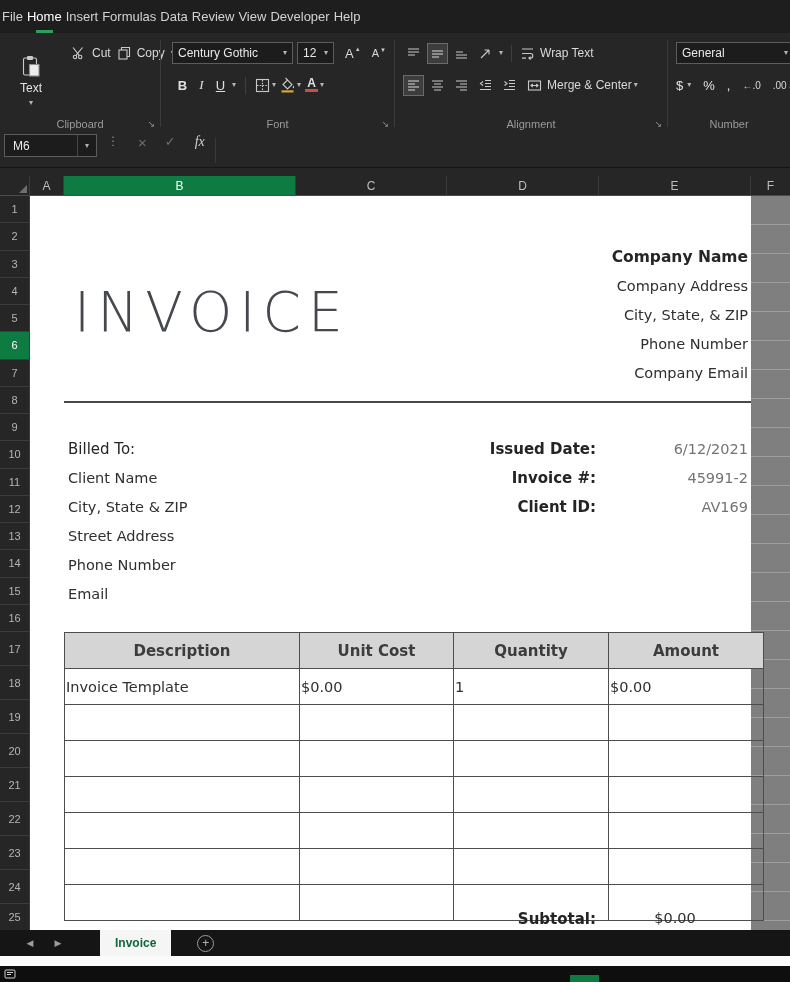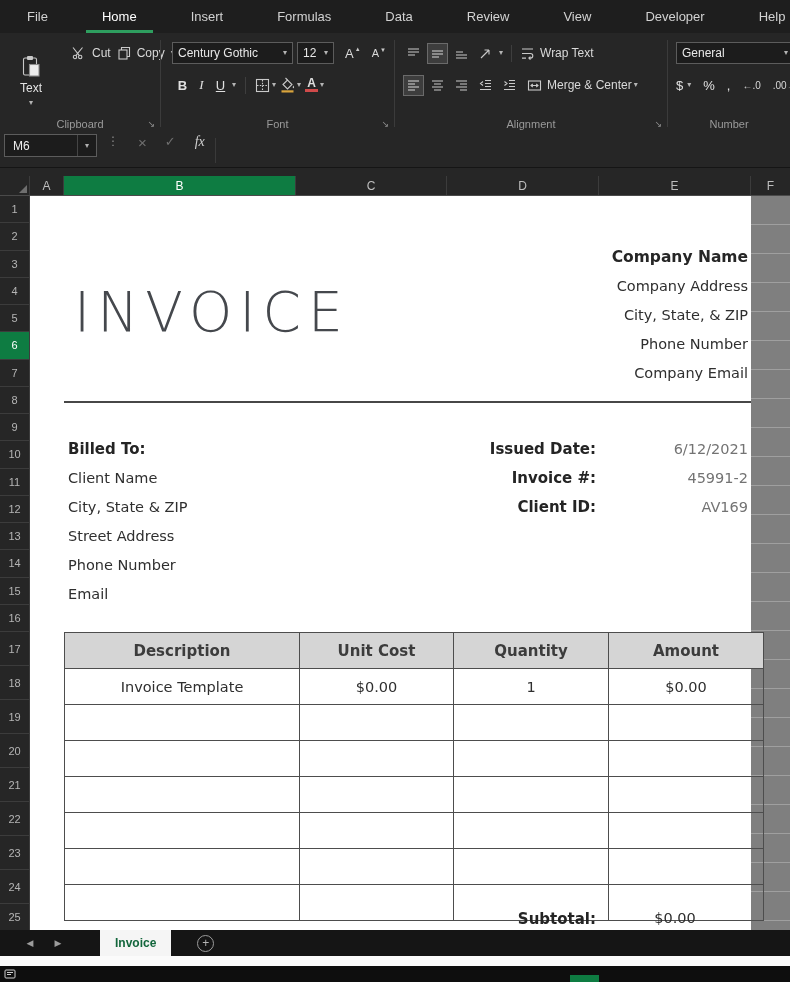--- a/index.html
+++ b/index.html
@@ -1,21 +1,21 @@
 <!DOCTYPE html>
 <html><head>
 <meta charset="utf-8">
 <style>
   html,body{margin:0;padding:0}
   body{position:relative;width:790px;height:982px;overflow:hidden;background:#262626;
        font-family:"Liberation Sans",sans-serif;cursor:default;-webkit-font-smoothing:antialiased}
 
   
   .tabsbar{position:absolute;top:0;left:0;width:790px;height:33px;background:#1e1e1e;display:flex}
-  .rtab{display:flex;align-items:center;padding:0 27px;font-size:13px;color:#d2d2d2;position:relative;white-space:nowrap}
+  .rtab{display:flex;align-items:center;padding:0 2px;font-size:13px;color:#d2d2d2;position:relative;white-space:nowrap}
   .rtab.active{color:#fff}
   .rtab.active::after{content:"";position:absolute;left:11px;right:11px;bottom:0;height:3px;background:#2e9e5f}
 
   
   .ribbon{position:absolute;top:33px;left:0;width:790px;height:101px;background:#262626;border-bottom:1px solid #161616}
   .group{position:absolute;top:0;bottom:0}
   .g-clip{left:0;width:160px}
   .g-font{left:161px;width:233px}
   .g-align{left:395px;width:272px}
   .g-num{left:668px;width:122px}
@@ -93,26 +93,26 @@
 
   
   .sheet{position:absolute;top:196px;left:30px;width:760px;height:734px;background:#ffffff;overflow:hidden;font-family:"DejaVu Sans",sans-serif}
   .colF{position:absolute;top:0;left:721px;width:39px;height:734px;background:#7f7f7f;
         background-image:repeating-linear-gradient(to bottom,transparent 0 28px,rgba(255,255,255,.25) 28px 29px)}
   .inv-title{position:absolute;left:44px;top:84px;font-size:55px;font-weight:200;letter-spacing:7px;color:#45484d}
   .company{position:absolute;top:47px;right:42px;text-align:right;line-height:29px;font-size:14.5px;color:#2f2f2f}
   .company .cname{font-weight:bold;font-size:15.5px;color:#262626}
   .hr{position:absolute;left:34px;top:205px;width:687px;height:2px;background:#474747}
   .billed{position:absolute;left:38px;top:239px;line-height:29px;font-size:14.5px;color:#2f2f2f}
-  .billed .blabel{font-weight:bold;color:#242424;font-size:15px}
+  .billed .blabel{font-weight:normal;color:#242424;font-size:15px}
   .metaL{position:absolute;top:239px;right:194px;text-align:right;line-height:29px;font-size:15px;font-weight:bold;color:#242424}
   .metaV{position:absolute;top:239px;right:42px;text-align:right;line-height:29px;font-size:14.5px;color:#737373}
   .inv-table{position:absolute;left:34px;top:436px;width:687px;border-collapse:collapse;table-layout:fixed}
   .inv-table th{background:#d5d5d5;border:1px solid #4d4d4d;height:33px;font-size:15px;font-weight:600;color:#3c3c3c}
-  .inv-table td{border:1px solid #4d4d4d;height:33px;font-size:14.5px;color:#2f2f2f;text-align:center}
+  .inv-table td{border:1px solid #4d4d4d;height:33px;font-size:14.5px;color:#2f2f2f;}
   .w1{width:232px}.w2{width:151px}.w3{width:152px}.w4{width:152px}
   .sub-label{position:absolute;top:714px;right:194px;font-size:15px;font-weight:bold;color:#242424}
   .sub-value{position:absolute;top:714px;left:569px;width:152px;text-align:center;font-size:14.5px;color:#2f2f2f}
 
   
   .sheetbar{position:absolute;top:930px;left:0;width:790px;height:26px;background:#151515;display:flex;align-items:center}
   .snav{color:#9c9c9c;font-size:9px;width:28px;text-align:center}
   .snav.first{margin-left:16px}
   .stab{margin-left:28px;height:26px;display:flex;align-items:center;padding:0 15px;background:#f5f5f5;color:#13663c;font-weight:bold;font-size:12px}
   .addsheet{margin-left:26px;width:15px;height:15px;border:1px solid #9c9c9c;border-radius:50%;color:#b5b5b5;

